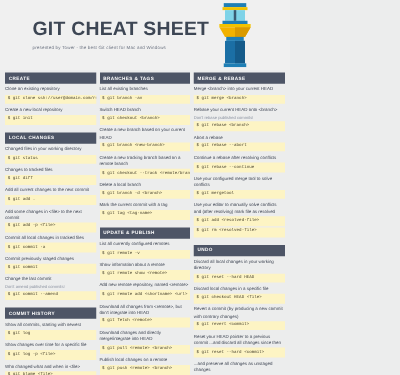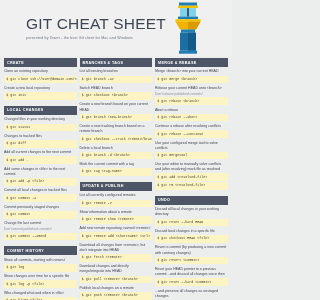--- a/index.html
+++ b/index.html
@@ -15,21 +15,21 @@
   .header {
     position: relative;
     height: 56px;
     background: #f0f0f0;
     display: flex;
     align-items: center;
   }
   .header-text { padding-left: 26px; }
   .title {
     font-size: 15.5px;
-    font-weight: normal;
+    font-weight: bold;
     color: #3d4654;
     letter-spacing: 0.2px;
     line-height: 1;
     white-space: nowrap;
   }
   .subtitle {
     margin-top: 4px;
     font-size: 3.6px;
     color: #6b7280;
     letter-spacing: 0.15px;

